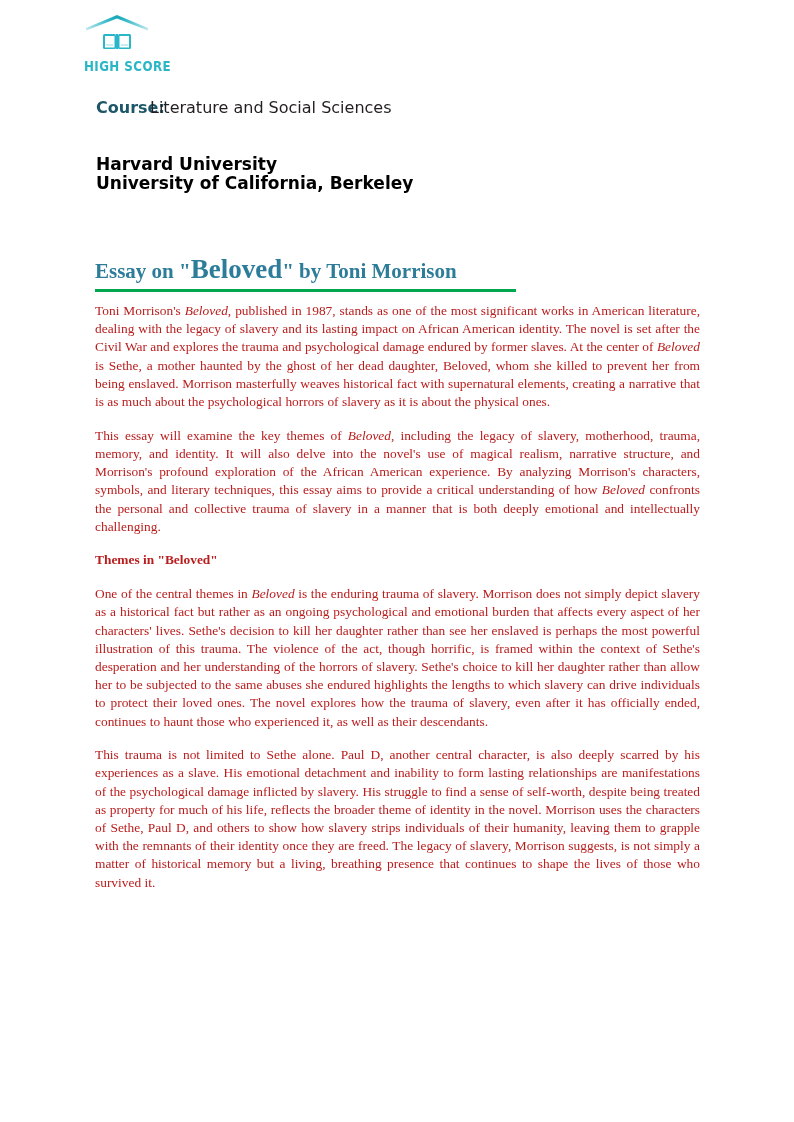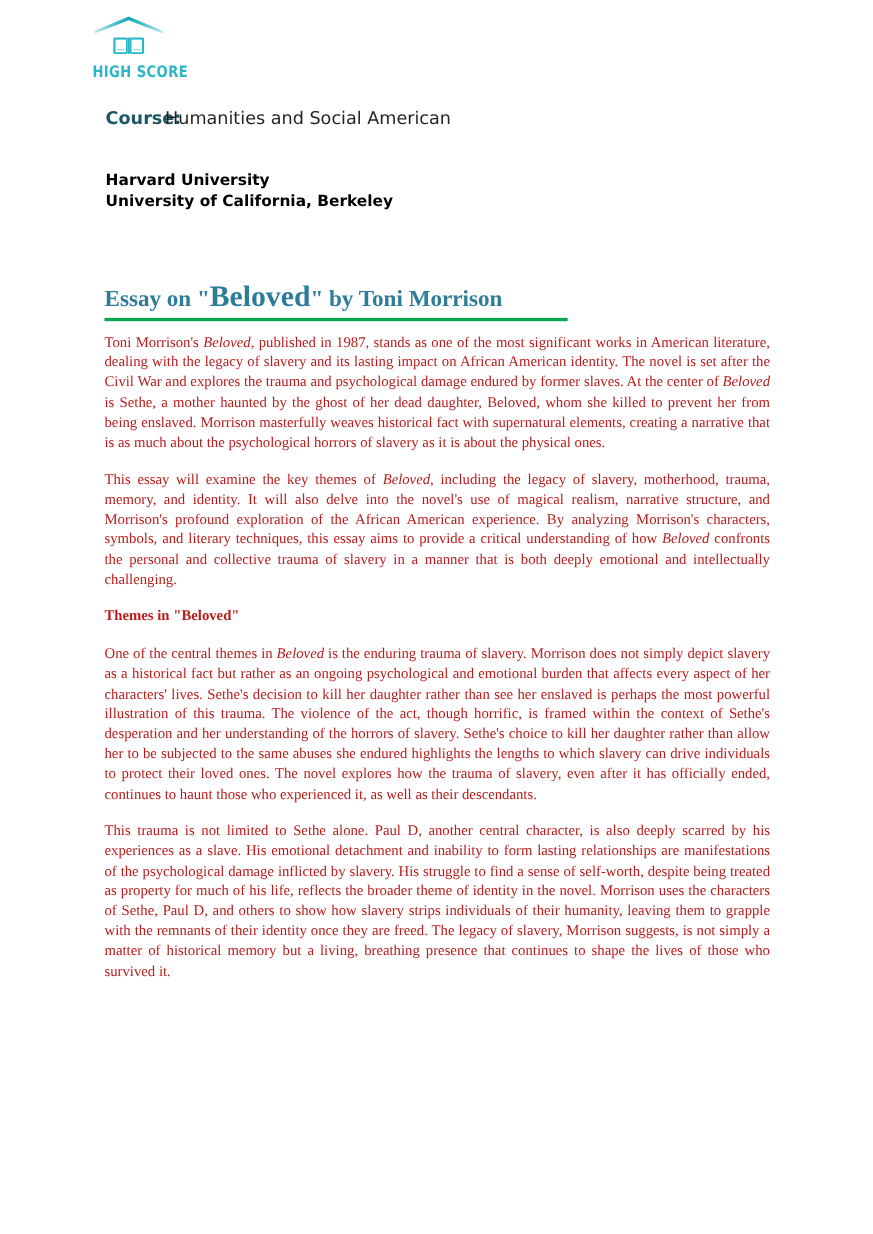--- a/index.html
+++ b/index.html
@@ -70,21 +70,21 @@
     flex: 0 0 54px;
   }
   .meta-value { color: #231f20; }
   .meta-value.indent { margin-left: 54px; }
 
   .universities {
     position: absolute;
     left: 96px;
     top: 155px;
     font-family: "DejaVu Sans", sans-serif;
-    font-size: 14px;
+    font-size: 17px;
     font-weight: bold;
     color: #000000;
     line-height: 19.3px;
     white-space: nowrap;
   }
 
   
   .title-block {
     position: absolute;
     left: 95px;
@@ -177,21 +177,21 @@
           <rect x="18" y="10.5" width="7" height="1" fill="#8fd9e3"></rect>
         </g>
       </svg>
     </div>
     <div class="logo-word">HIGH SCORE</div>
   </div>
 
   <div class="meta">
     <div class="meta-row">
       <span class="meta-label">Course:</span>
-      <span class="meta-value">Humanities and Social American</span>
+      <span class="meta-value">Literature and Social Sciences</span>
     </div>
   </div>
 
   <div class="universities">
     <div>Harvard University</div>
     <div>University of California, Berkeley</div>
   </div>
 
   <div class="title-block">
     <div class="doc-title"><span>Essay on "</span><span class="big">Beloved</span><span>" by Toni Morrison</span></div>

